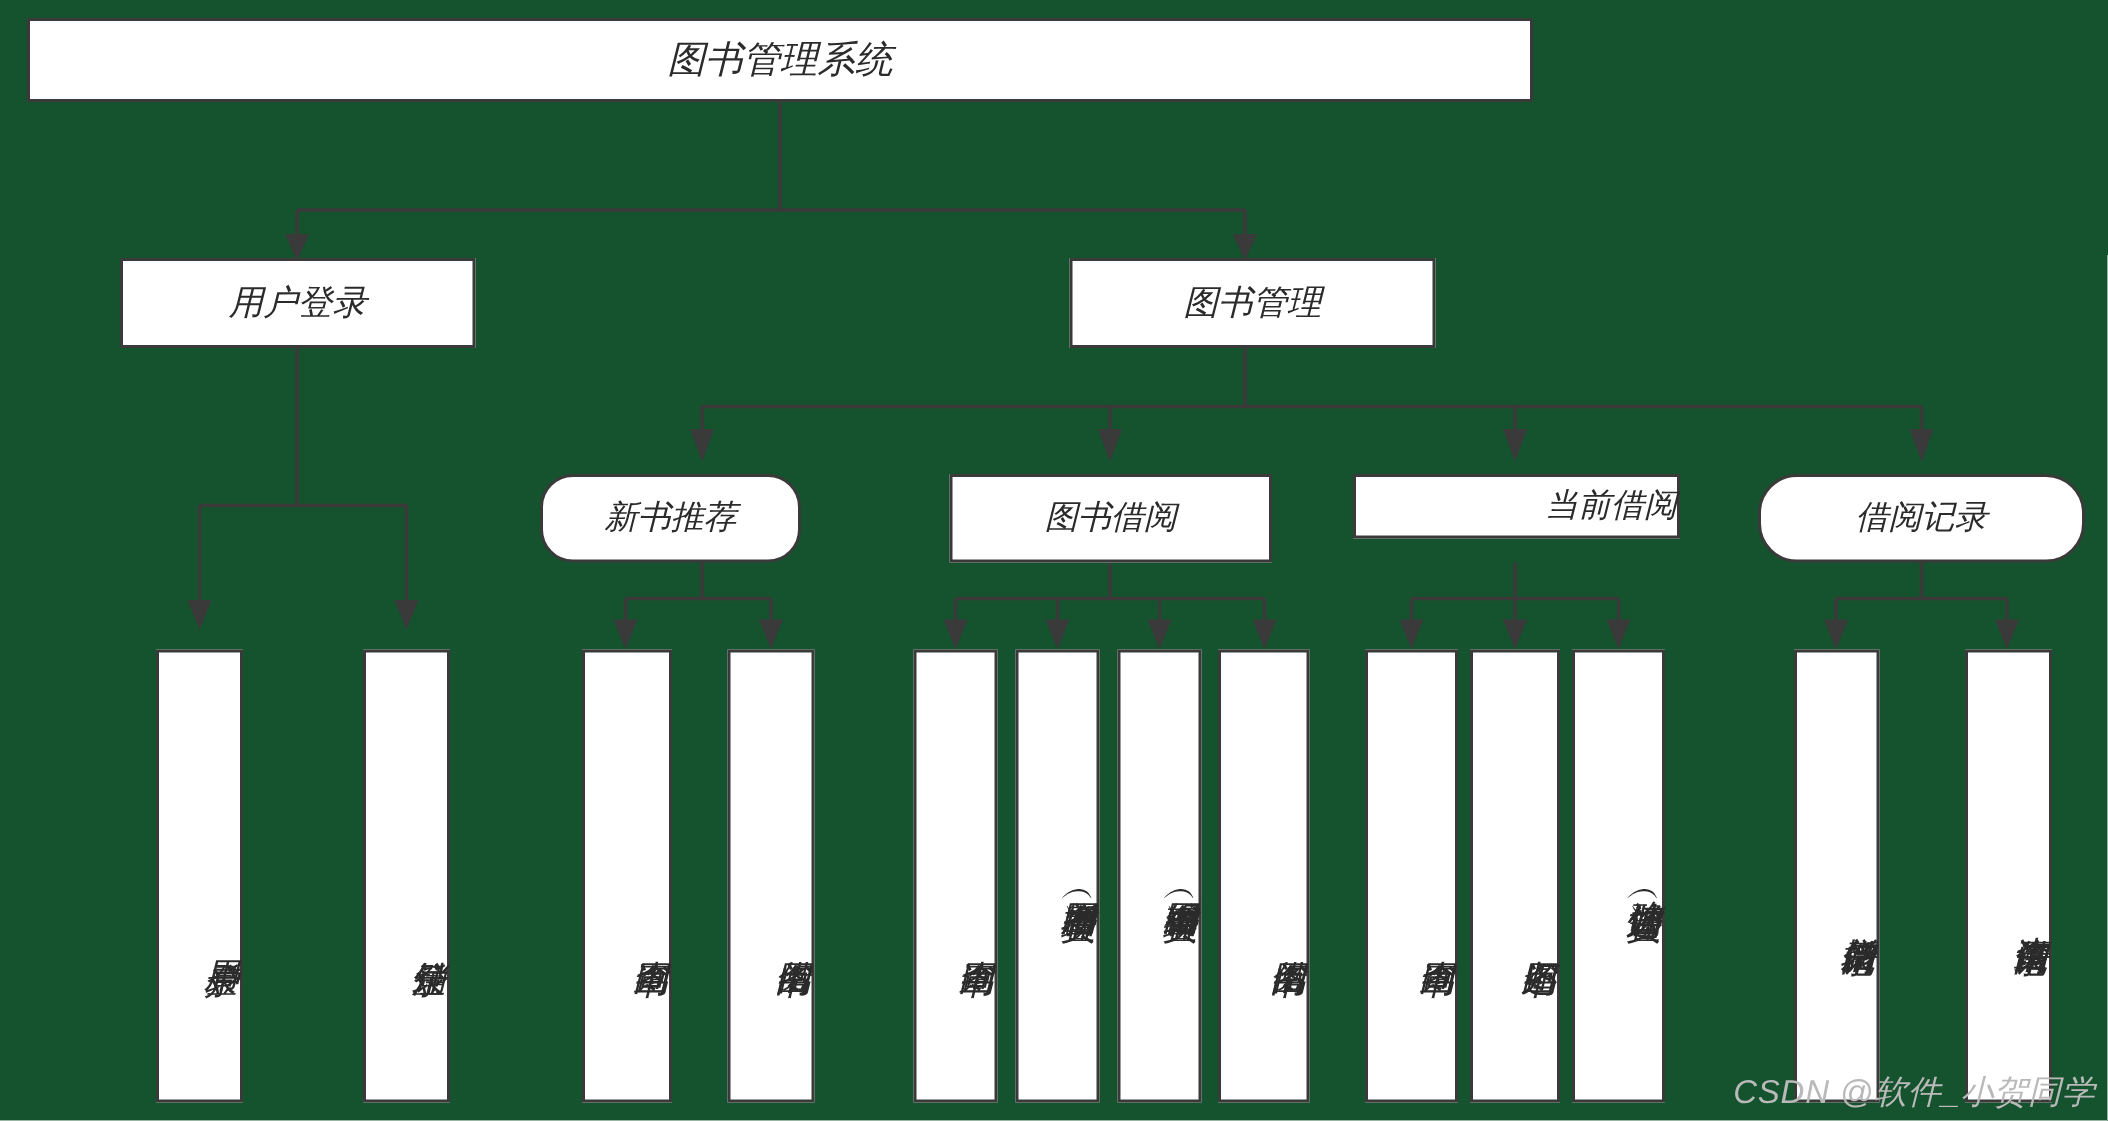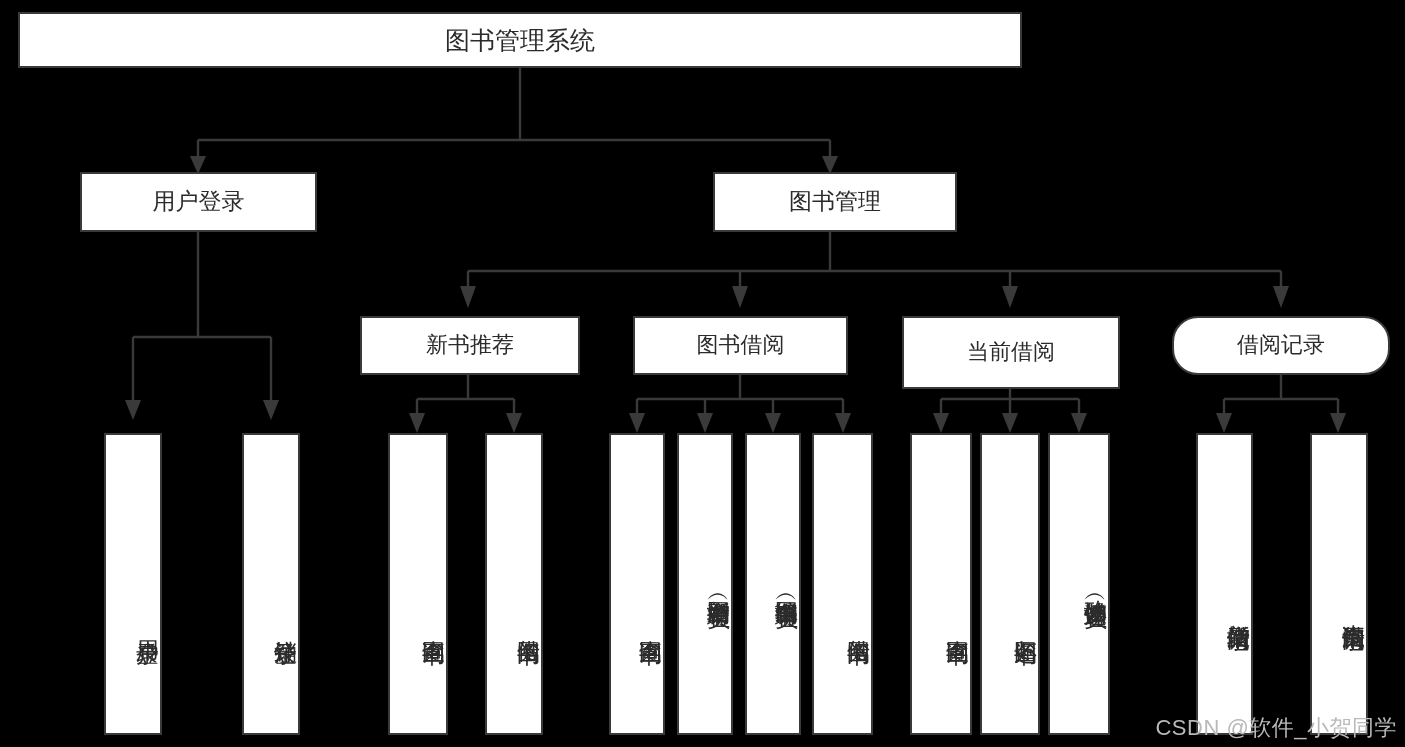--- a/index.html
+++ b/index.html
@@ -7,22 +7,23 @@
     padding: 0;
     background: #ffffff;
   }
   body {
     font-family: "Liberation Sans", "DejaVu Sans", sans-serif;
   }
   #canvas {
     position: relative;
     width: 1405px;
     height: 747px;
-    background: #000000;
+    background: #14532d;
     overflow: hidden;
+    font-style: italic;
   }
   .node {
     position: absolute;
     box-sizing: border-box;
     border: 2px solid #3a3a3a;
     background: #ffffff;
     display: flex;
     align-items: center;
     justify-content: center;
     color: #2b2b2b;
@@ -150,27 +151,27 @@
     <span>图书管理系统</span>
   </div>
 
   <div class="node lvl1" style="left:80px; top:172px; width:237px; height:60px;">
     <span>用户登录</span>
   </div>
   <div class="node lvl1" style="left:713px; top:172px; width:244px; height:60px;">
     <span>图书管理</span>
   </div>
 
-  <div class="node lvl2" style="left:360px; top:316px; width:220px; height:59px;">
+  <div class="node lvl2" style="left:360px; top:316px; width:174px; height:59px;border-radius:22px;">
     <span>新书推荐</span>
   </div>
   <div class="node lvl2" style="left:633px; top:316px; width:215px; height:59px;">
     <span>图书借阅</span>
   </div>
-  <div class="node lvl2" style="left:902px; top:316px; width:218px; height:73px;">
+  <div class="node lvl2" style="left:902px; top:316px; width:218px; height:43px;justify-content:flex-end;">
     <span>当前借阅</span>
   </div>
   <div class="node lvl2" style="left:1172px; top:316px; width:218px; height:59px;border-radius:26px;">
     <span>借阅记录</span>
   </div>
 
   <div class="node leaf" style="left:104px; top:433px; width:58px; height:302px; padding-top:80px;">
     <span>用户登录</span>
   </div>
   <div class="node leaf" style="left:242px; top:433px; width:58px; height:302px; padding-top:80px;">

